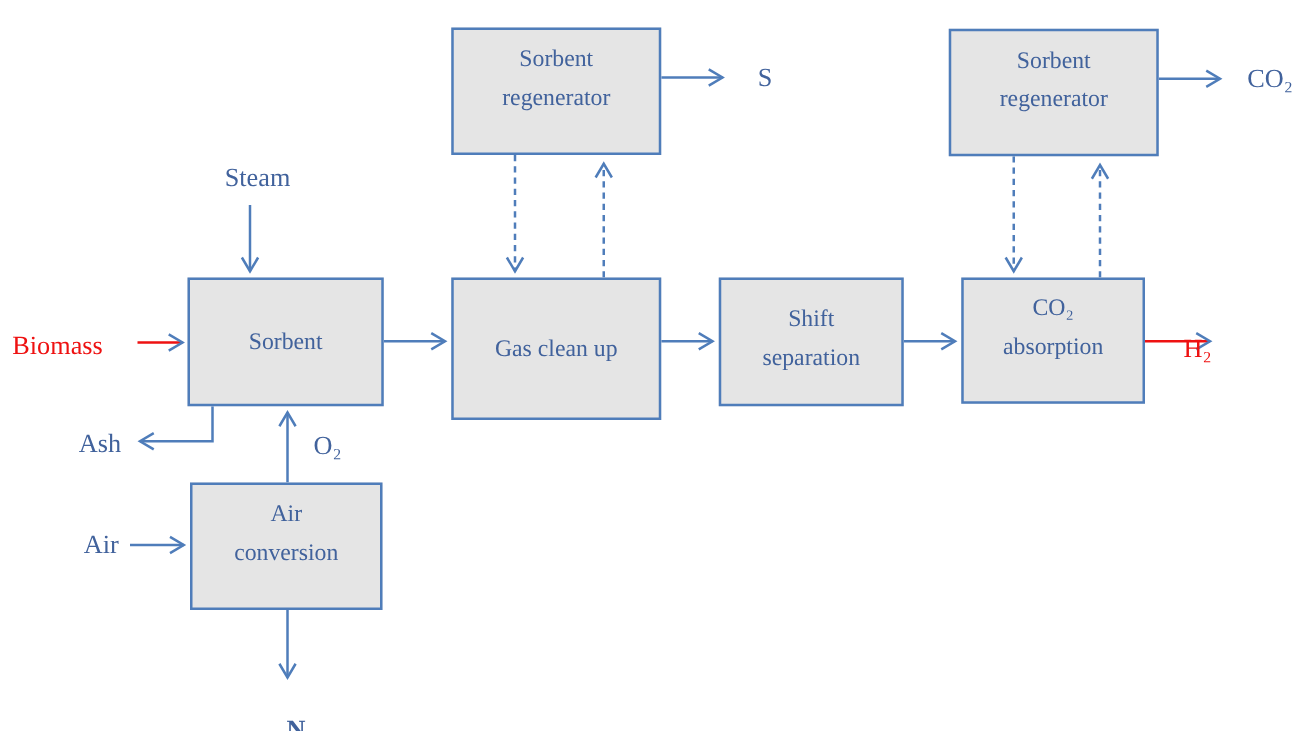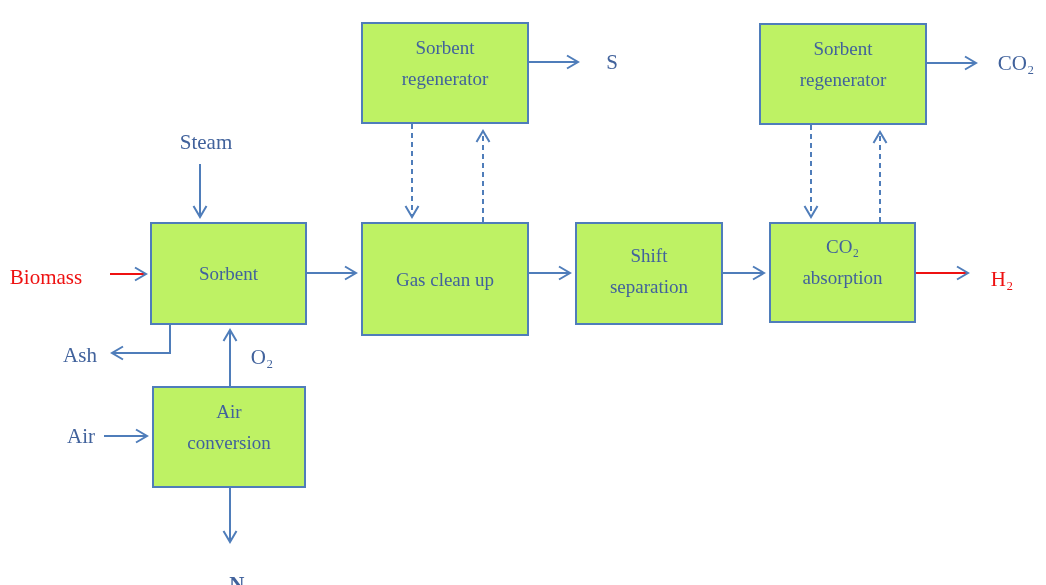--- a/index.html
+++ b/index.html
@@ -2,21 +2,21 @@
 <html style="--line-blue: #4f7dba; --text-blue: #41629c; --red: #ee1111;"><head>
 <meta charset="utf-8">
 <style>
   html,body { margin:0; padding:0; background:#ffffff; }
   #canvas {
     position:relative; width:1046px; height:585px; background:#ffffff;
     font-family:"Liberation Serif","DejaVu Serif",serif; overflow:hidden;
   }
   .box {
     position:absolute; box-sizing:border-box;
-    border:2px solid var(--line-blue,#4f7dba); background:#bef264;
+    border:2px solid var(--line-blue,#4f7dba); background:#e5e5e5;
     display:flex; align-items:center; justify-content:center;
     color:var(--text-blue,#41629c); font-size:19px; text-align:center;
   }
   .box .lines { line-height:31px; }
   .box .lines.lift { margin-bottom:21px; }
   .lbl {
     position:absolute; transform:translate(-50%,-50%);
     color:var(--text-blue,#41629c); font-size:21px; white-space:nowrap;
   }
   .lbl.red { color:var(--red,#ee1111); }
@@ -112,15 +112,15 @@
   </div>
 
   <span class="lbl" style="left:206px; top:142px;">Steam</span>
   <span class="lbl red" style="left:46px; top:277px;">Biomass</span>
   <span class="lbl" style="left:80px; top:355px;">Ash</span>
   <span class="lbl" style="left:262px; top:357px;">O₂</span>
   <span class="lbl" style="left:81px; top:436px;">Air</span>
   <span class="lbl" style="left:240px; top:584px;font-weight:bold;">N₂</span>
   <span class="lbl" style="left:612px; top:62px;">S</span>
   <span class="lbl" style="left:1016px; top:63px;">CO₂</span>
-  <span class="lbl red" style="left:1002px; top:279px;">H₂</span>
+  <span class="lbl red" style="left:958px; top:279px;">H₂</span>
 
 </div>
 
 </body></html>

